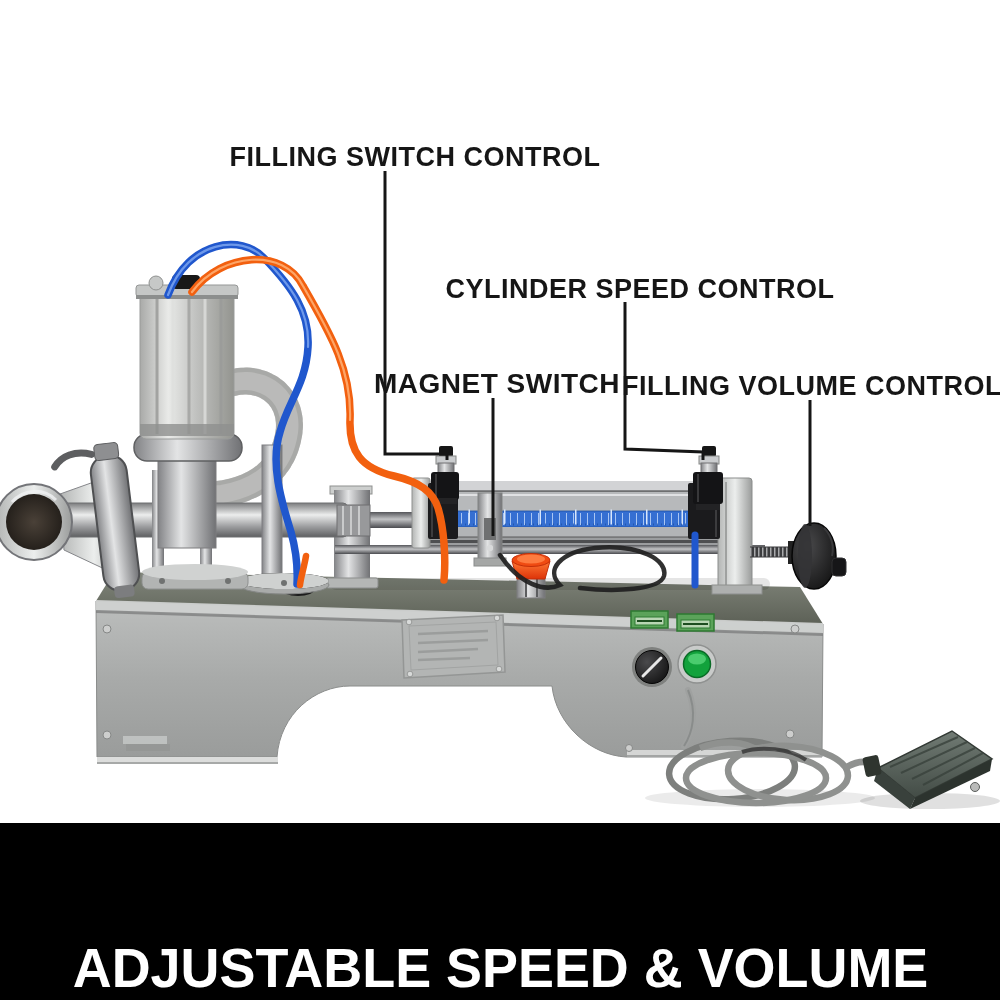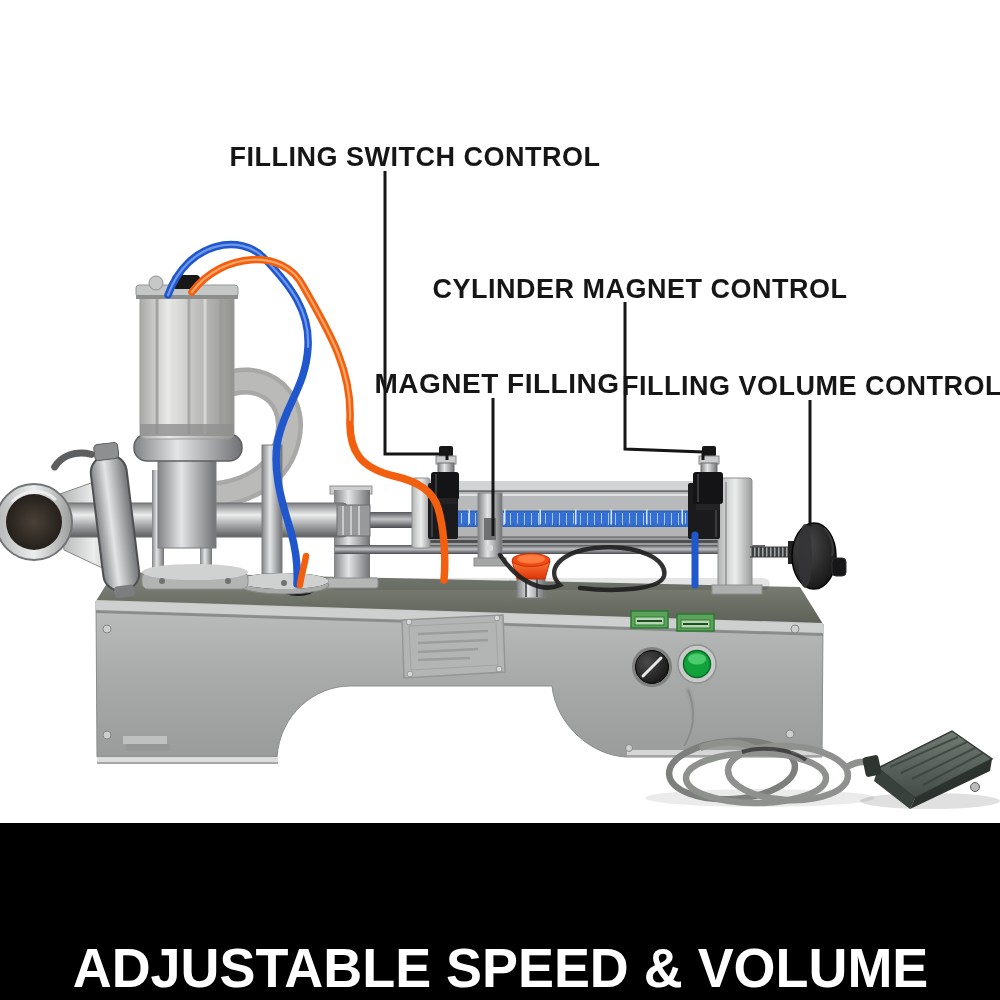--- a/index.html
+++ b/index.html
@@ -338,20 +338,20 @@
 
     <g fill="none" stroke="var(--callout-line)" stroke-width="3">
       <path d="M385,171 L385,454 L447,454 L447,460"></path>
       <path d="M625,302 L625,449 L703,452 L703,460"></path>
       <path d="M493,398 L493,536"></path>
       <path d="M810,400 L810,526"></path>
     </g>
   </svg>
 
   <div class="callout-label" style="left:415px;top:157px">FILLING SWITCH CONTROL</div>
-  <div class="callout-label" style="left:640px;top:289px">CYLINDER MAGNET CONTROL</div>
-  <div class="callout-label" style="left:497px;top:384px;font-size:28px">MAGNET FILLING</div>
+  <div class="callout-label" style="left:640px;top:289px">CYLINDER SPEED CONTROL</div>
+  <div class="callout-label" style="left:497px;top:384px;font-size:28px">MAGNET SWITCH</div>
   <div class="callout-label" style="left:812px;top:386px">FILLING VOLUME CONTROL</div>
 
   <div id="banner">
     <div class="banner-text">ADJUSTABLE SPEED &amp; VOLUME</div>
   </div>
 </div>
 
 </body></html>

